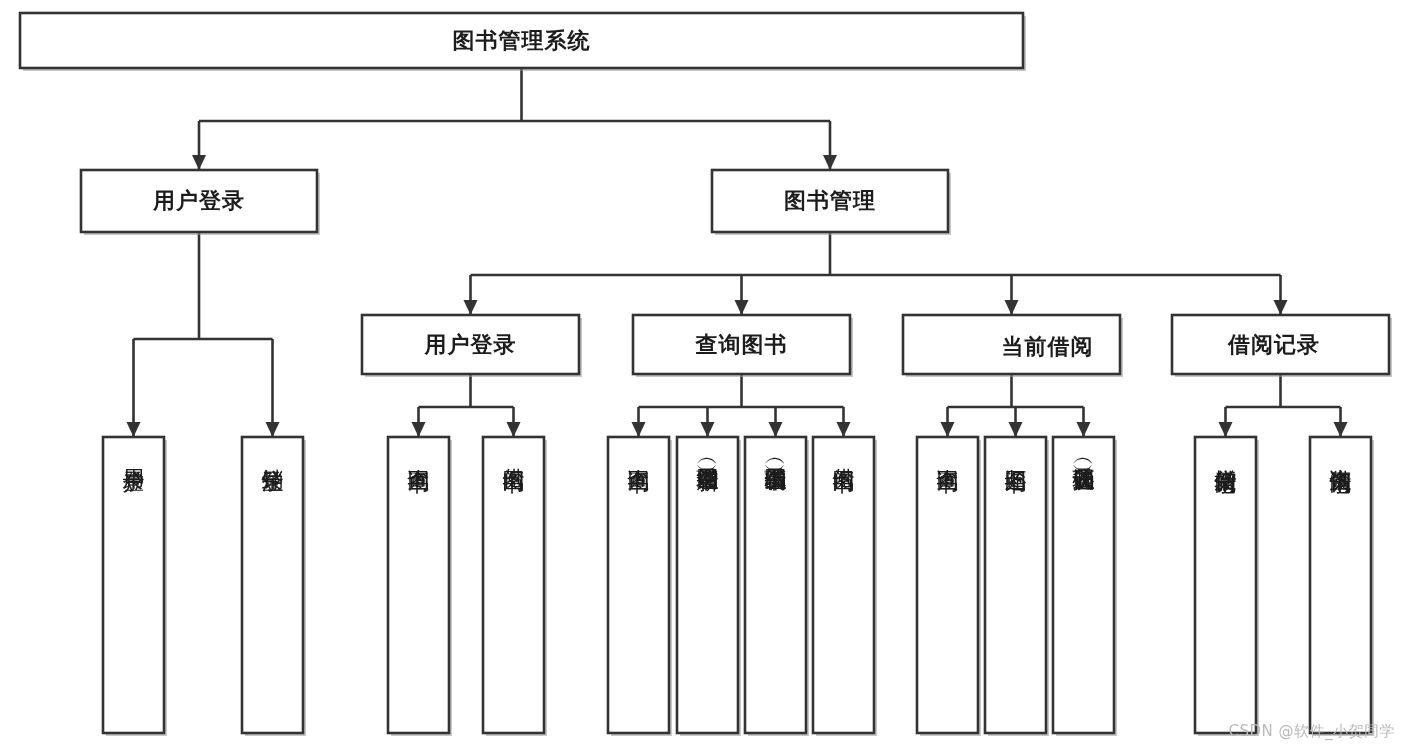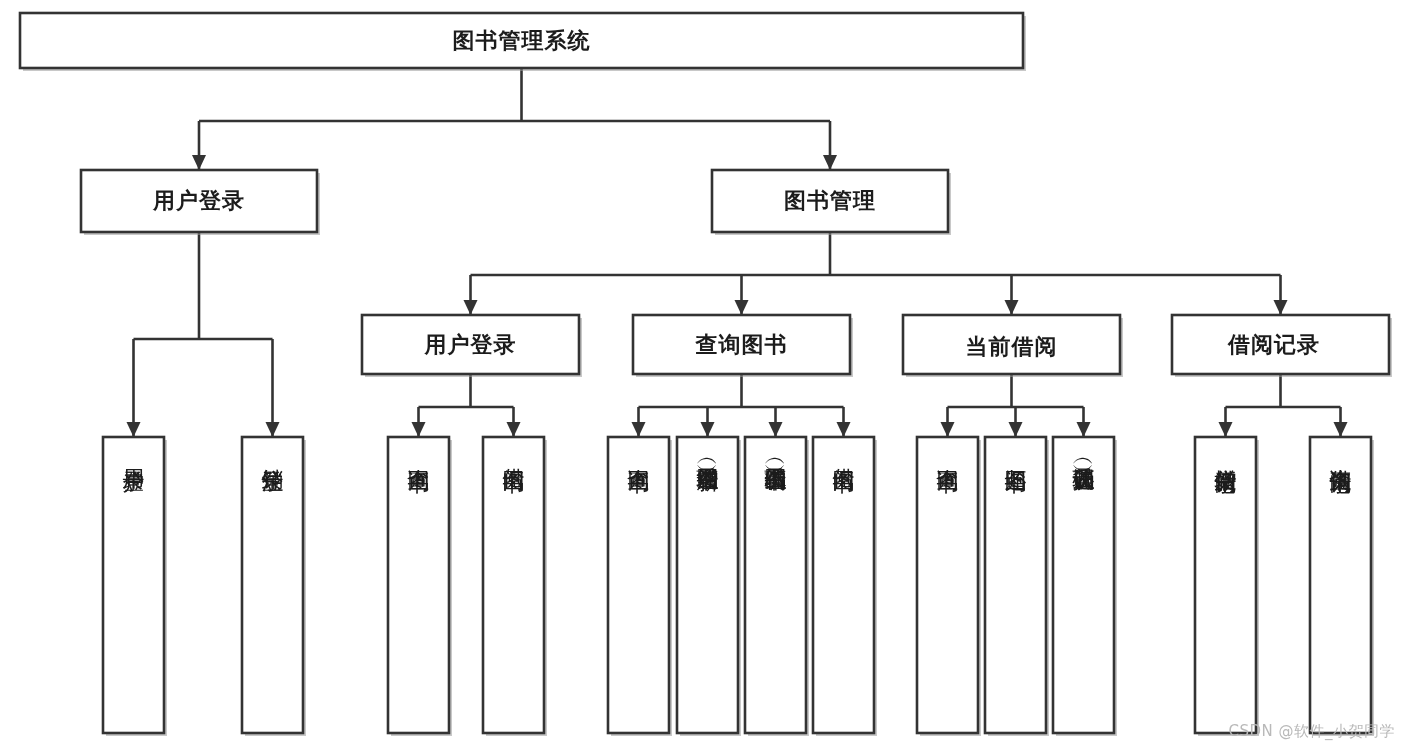--- a/index.html
+++ b/index.html
@@ -200,21 +200,21 @@
       </div>
       <div class="hlabel-wrap" style="left: 712px; top: 170px; width: 236px; height: 62px; text-align: right;">
         <span class="hlabel-text">图书管理</span>
       </div>
       <div class="hlabel-wrap" style="left: 362px; top: 315px; width: 217px; height: 59px;">
         <span class="hlabel-text">用户登录</span>
       </div>
       <div class="hlabel-wrap" style="left: 633px; top: 315px; width: 217px; height: 59px;">
         <span class="hlabel-text">查询图书</span>
       </div>
-      <div class="hlabel-wrap" style="left: 903px; top: 315px; width: 217px; height: 64px;">
+      <div class="hlabel-wrap" style="left: 903px; top: 315px; width: 217px; height: 64px; padding-left: 36px;">
         <span class="hlabel-text">当前借阅</span>
       </div>
       <div class="hlabel-wrap" style="left: 1172px; top: 315px; width: 204px; height: 59px;">
         <span class="hlabel-text">借阅记录</span>
       </div>
       <div class="vlabel-wrap" style="left: 103px; top: 437px; width: 61px; height: 296px;">
         <span class="vlabel-text" style="padding-top: 14px; font-size: 22px;">用户登录</span>
       </div>
       <div class="vlabel-wrap" style="left: 242px; top: 437px; width: 61px; height: 296px;">
         <span class="vlabel-text" style="padding-top: 14px; font-size: 22px;">注销登录</span>

